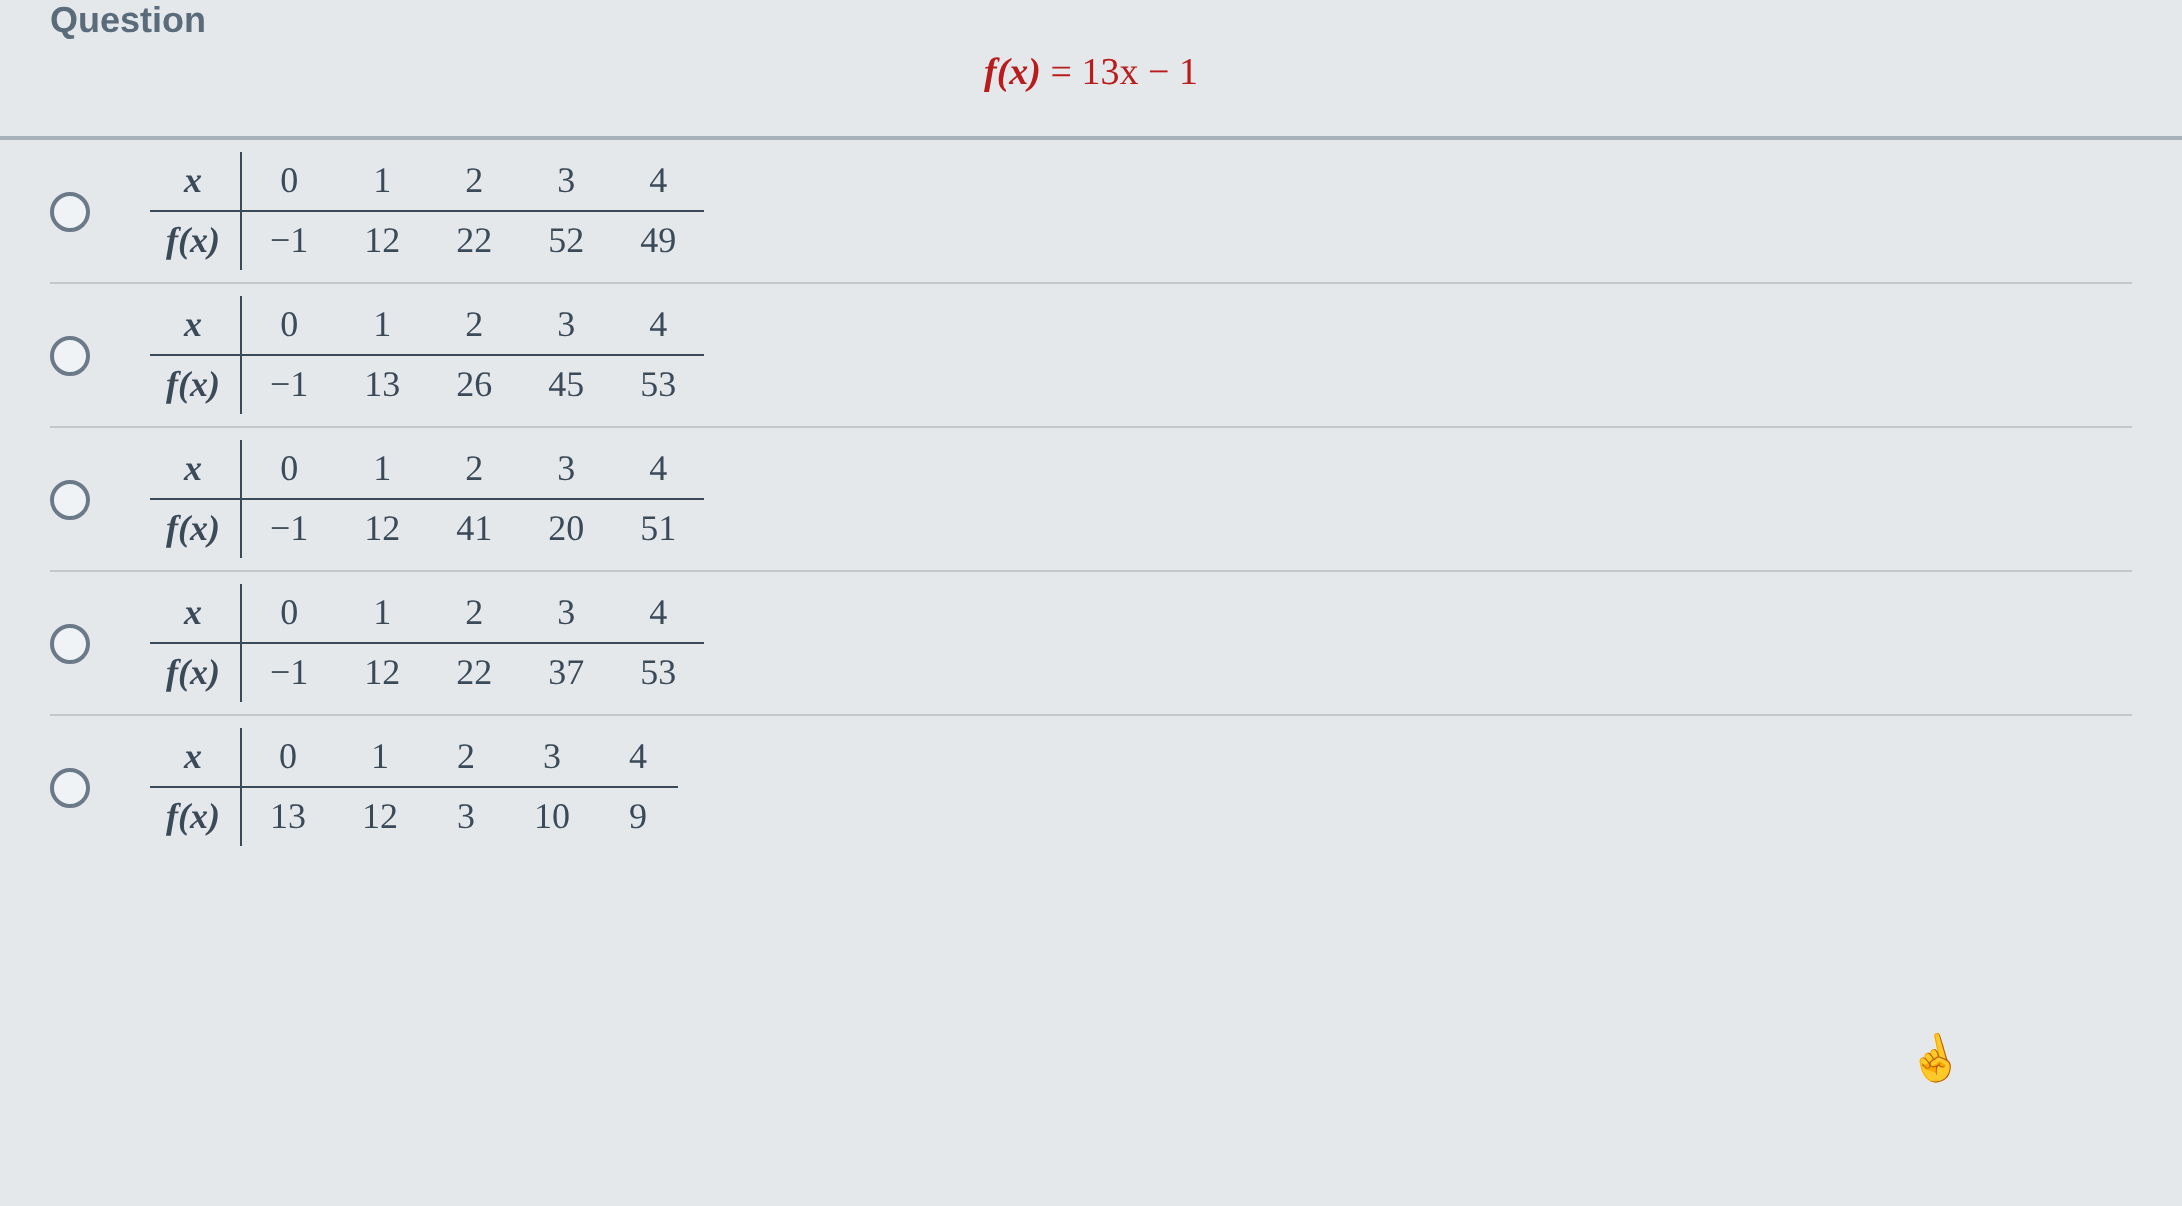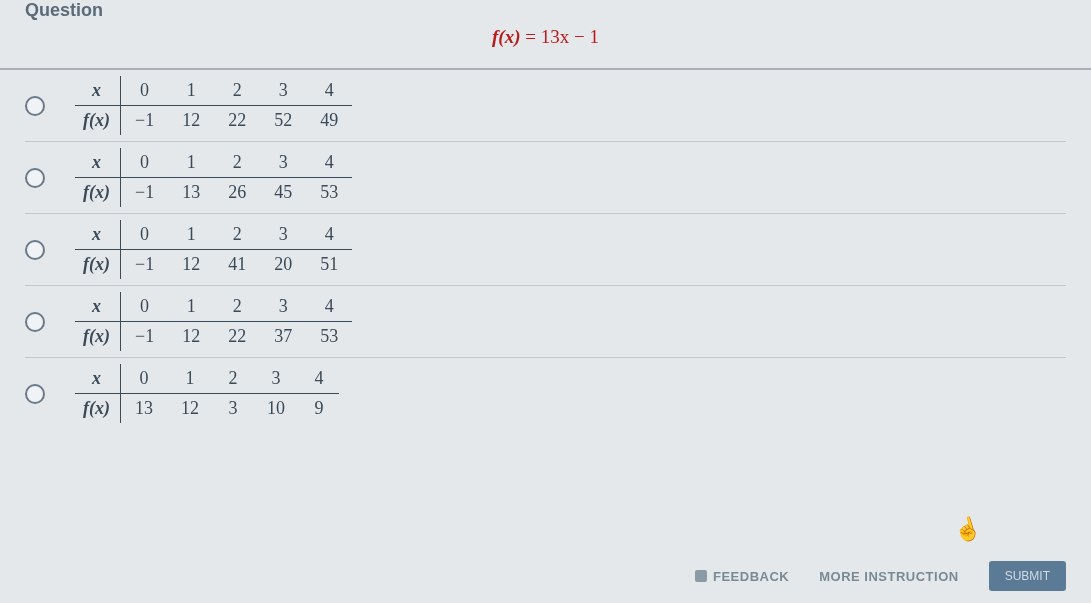--- a/index.html
+++ b/index.html
@@ -281,24 +281,16 @@
           <td>3</td>
           <td>10</td>
           <td>9</td>
         </tr>
       </tbody>
         </table>
     </div>
 
   </div>
 
-  <div class="bottom-bar">
-    <div class="feedback">
-      <div class="feedback-icon"></div>
-      <span>FEEDBACK</span>
-    </div>
-    <div class="more-instruction">MORE INSTRUCTION</div>
-    <div class="submit-btn">SUBMIT</div>
-  </div>
 
   <div class="cursor">☝</div>
 
 </div>
 
 </body></html>

